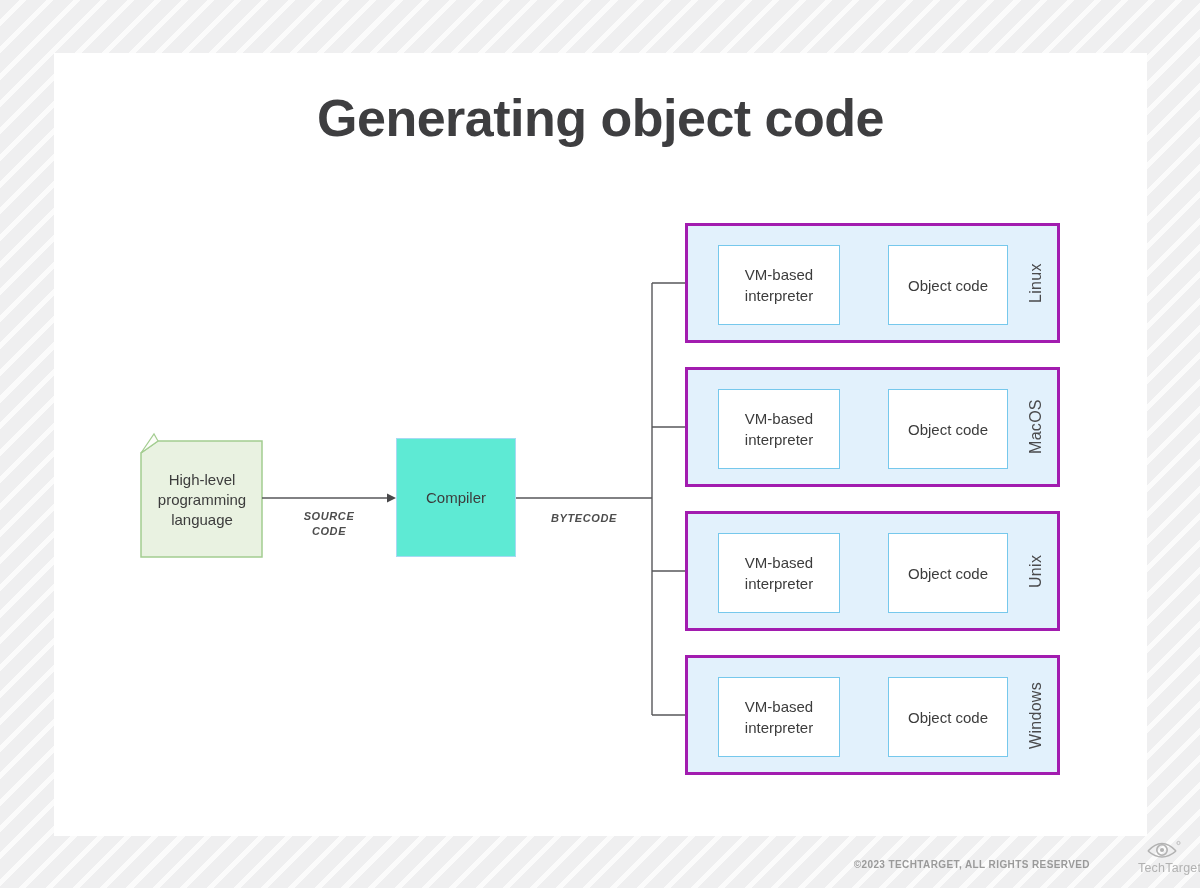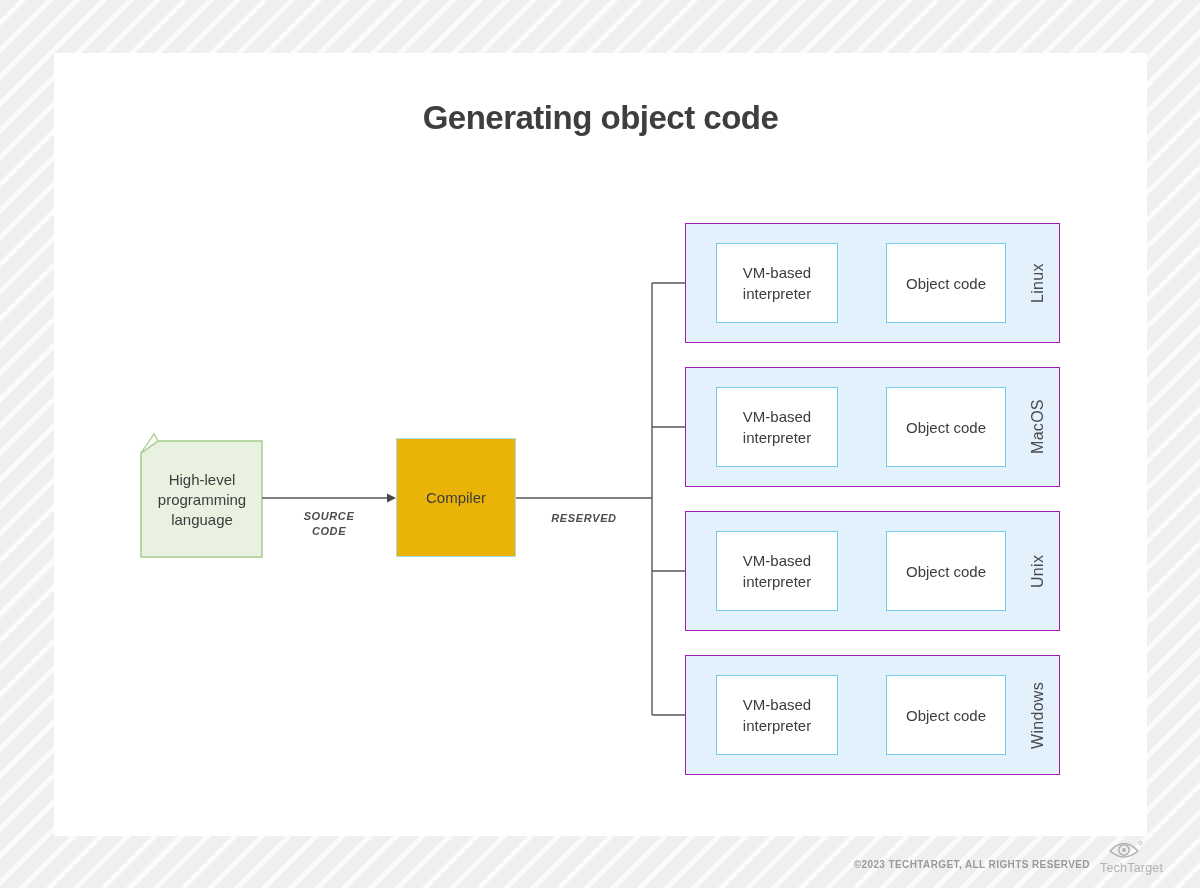--- a/index.html
+++ b/index.html
@@ -12,67 +12,67 @@
       #efeff0 0px, #efeff0 14px, #fbfbfb 14px, #fbfbfb 19px);
   }
 
   .card {
     position: absolute; left: 54px; top: 53px; width: 1093px; height: 783px;
     background: #ffffff;
   }
 
   .title {
     position: absolute; top: 41px; left: 0; width: 100%;
-    text-align: center; font-weight: bold; font-size: 33px; line-height: 48px;
+    text-align: center; font-weight: bold; font-size: 52px; line-height: 48px;
     color: #3e3e40; letter-spacing: -0.5px;
   }
 
   .connectors { position: absolute; left: 0; top: 0; width: 1093px; height: 783px; }
 
   .node {
     position: absolute; display: flex; align-items: center; justify-content: center;
     text-align: center; font-size: 15px; line-height: 20px; color: #3c3c3c;
   }
   .doc-text { left: 87px; top: 388px; width: 122px; height: 117px; padding: 0 9px; border-radius: 31px; }
   .compiler  {
     left: 342px; top: 385px; width: 120px; height: 119px;
-    background: #eab308; border: 1px solid #a5daf3;
+    background: #5eead4; border: 1px solid #a5daf3;
   }
 
   .flow-label {
     position: absolute; text-align: center; font-size: 11px; font-weight: bold;
     letter-spacing: 0.6px; color: #4d4d4d; line-height: 15px; font-style: italic;
   }
   .lbl-source { left: 240px; top: 456px; width: 70px; }
   .lbl-byte   { left: 485px; top: 458px; width: 90px; }
 
   .os-row {
     position: absolute; left: 631px; width: 375px; height: 120px;
-    background: #e2f1fc; border: 1px solid #a21caf;
+    background: #e2f1fc; border: 3px solid #a21caf;
   }
   .os-row .inner {
     position: absolute; top: 19px; height: 80px;
     background: #ffffff; border: 1px solid #76c8ec;
     display: flex; align-items: center; justify-content: center;
     text-align: center; font-size: 15px; line-height: 21px; color: #3c3c3c;
   }
   .os-row .vm  { left: 30px; width: 122px; }
   .os-row .obj { left: 200px; width: 120px; }
   .os-name {
     position: absolute; right: 8px; top: 0; height: 100%; width: 26px;
     display: flex; align-items: center; justify-content: center;
     writing-mode: vertical-rl; transform: rotate(180deg);
     font-size: 16px; color: #4a4a4c; letter-spacing: 0.3px;
   }
 
   .footer-copy {
     position: absolute; right: 110px; top: 859px;
     font-size: 10px; letter-spacing: 0.4px; color: #9a9a9a; font-weight: bold;
   }
-  .brand { position: absolute; left: 1100px; top: 839px; width: 52px; text-align: center; }
+  .brand { position: absolute; left: 1138px; top: 839px; width: 52px; text-align: center; }
   .brand .eye { display: block; margin: 0 auto; }
   .brand .brand-text { font-size: 12.5px; color: #b2b2b2; letter-spacing: 0.2px; }
 </style>
 </head>
 <body>
 
 <div class="stage">
 
   <div class="card">
 
@@ -117,21 +117,21 @@
         <path d="M 828,518 L 819,513.5 L 819,522.5 Z"></path>
         <path d="M 828,662 L 819,657.5 L 819,666.5 Z"></path>
       </g>
     </svg>
 
     <div class="node doc-text">High-level programming language</div>
 
     <div class="node compiler">Compiler</div>
 
     <div class="flow-label lbl-source">SOURCE CODE</div>
-    <div class="flow-label lbl-byte">RESERVED</div>
+    <div class="flow-label lbl-byte">BYTECODE</div>
 
     <div class="os-row" style="top:170px">
       <div class="inner vm">VM-based interpreter</div>
       <div class="inner obj">Object code</div>
       <div class="os-name">Linux</div>
     </div>
 
     <div class="os-row" style="top:314px">
       <div class="inner vm">VM-based interpreter</div>
       <div class="inner obj">Object code</div>

